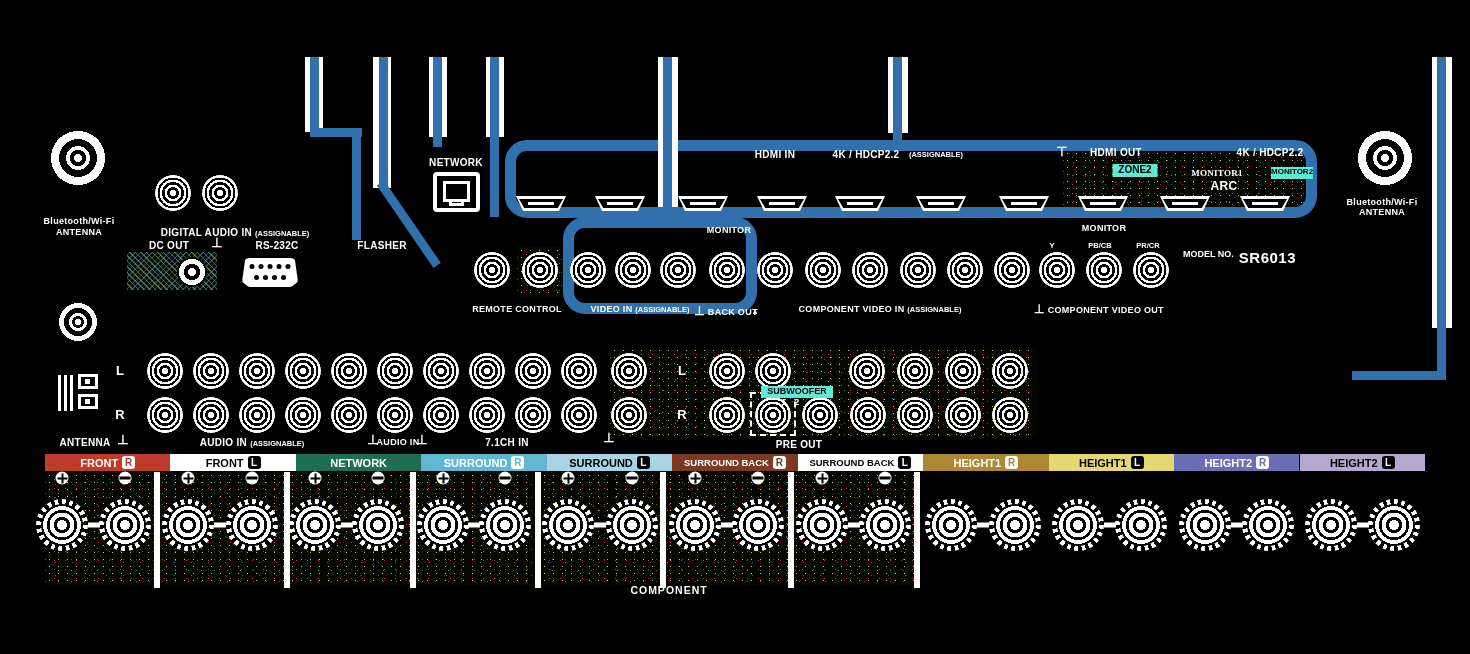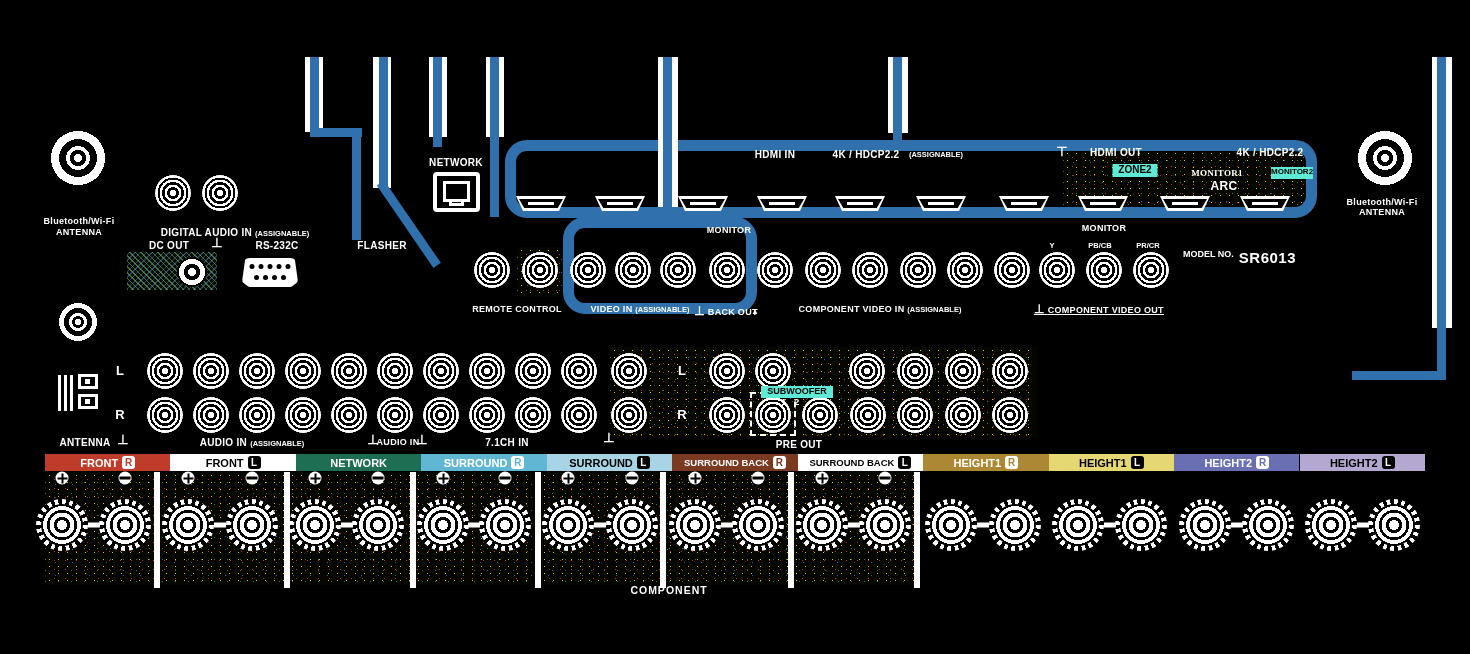--- a/index.html
+++ b/index.html
@@ -134,21 +134,21 @@
   <span class="lbl s9" style="left:726px;top:305px;">
     <span class="tick-in"></span>
     <span>BACK OUT</span>
   </span>
   <span class="uptri" style="left:755px;top:307px;"></span>
 
   <span class="lbl s9" style="left:880px;top:305px;">
     <span>COMPONENT VIDEO IN</span>
     <span class="sm">(ASSIGNABLE)</span>
   </span>
-  <span class="lbl s9" style="left:1099px;top:303px;text-decoration:underline;">
+  <span class="lbl s9" style="left:1099px;top:303px;">
     <span class="tick-in"></span>
     <span>COMPONENT VIDEO OUT</span>
   </span>
   <span class="lbl s9" style="left:1104px;top:224px;">MONITOR</span>
   <span class="lbl s7" style="left:1052px;top:242px;">Y</span>
   <span class="lbl s7" style="left:1100px;top:242px;">PB/CB</span>
   <span class="lbl s7" style="left:1148px;top:242px;">PR/CR</span>
 
   <div class="model" style="left:1183px;top:249px;">
     <span class="mp">MODEL NO.</span>

